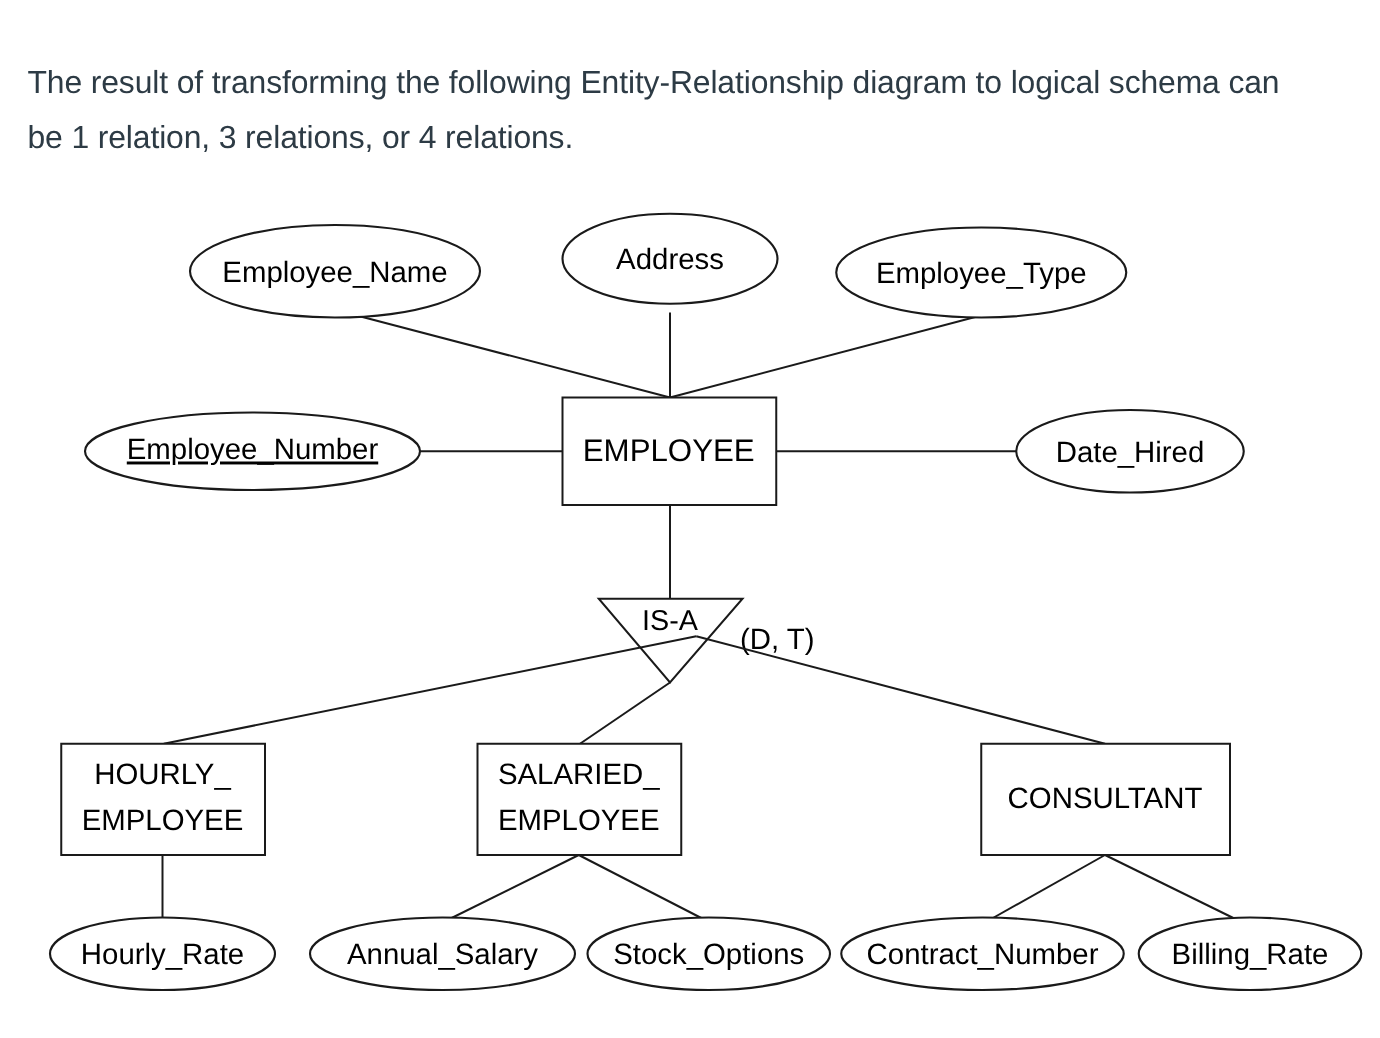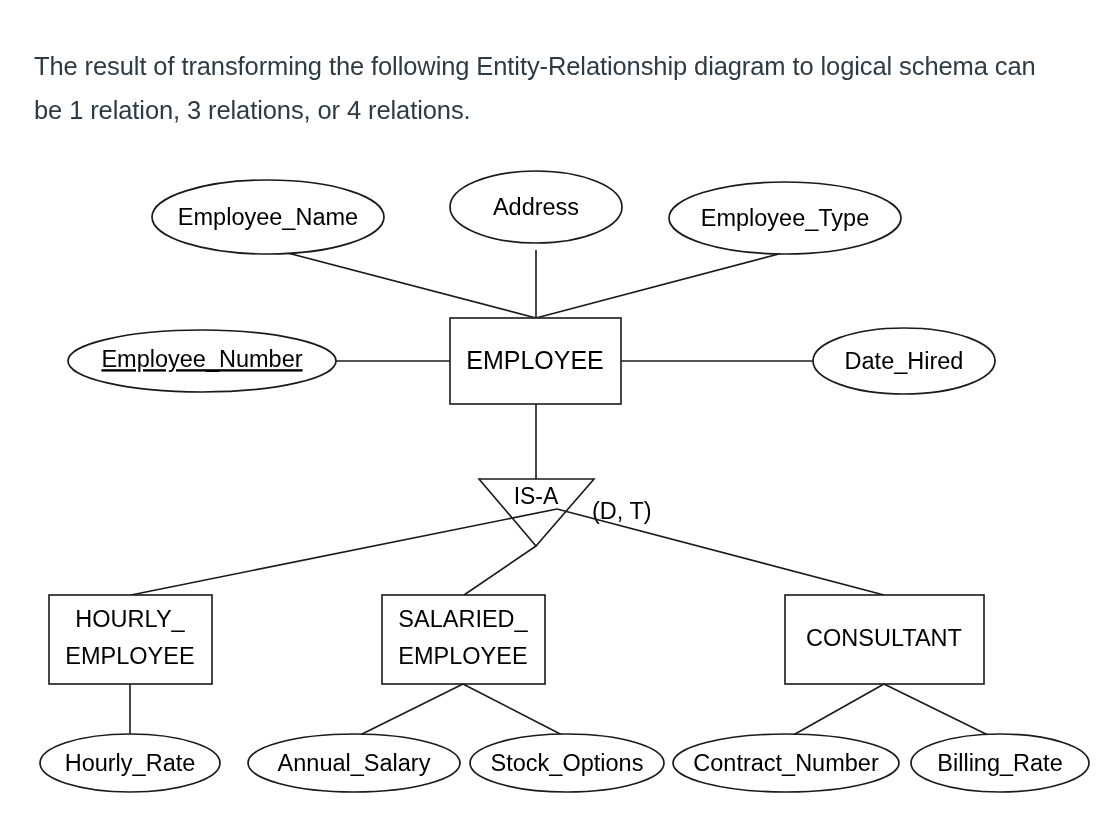--- a/index.html
+++ b/index.html
@@ -11,21 +11,21 @@
     width: 1104px;
     height: 830px;
     position: relative;
     overflow: hidden;
     font-family: "Liberation Sans", sans-serif;
     -webkit-font-smoothing: antialiased;
   }
 
   #question-text {
     position: absolute;
-    left: 34px;
+    left: 22px;
     top: 44px;
     width: 1020px;
     color: #2d3b45;
     font-size: 25.5px;
     line-height: 44px;
     font-family: "Liberation Sans", sans-serif;
     font-weight: 400;
     letter-spacing: -0.1px;
   }
 

